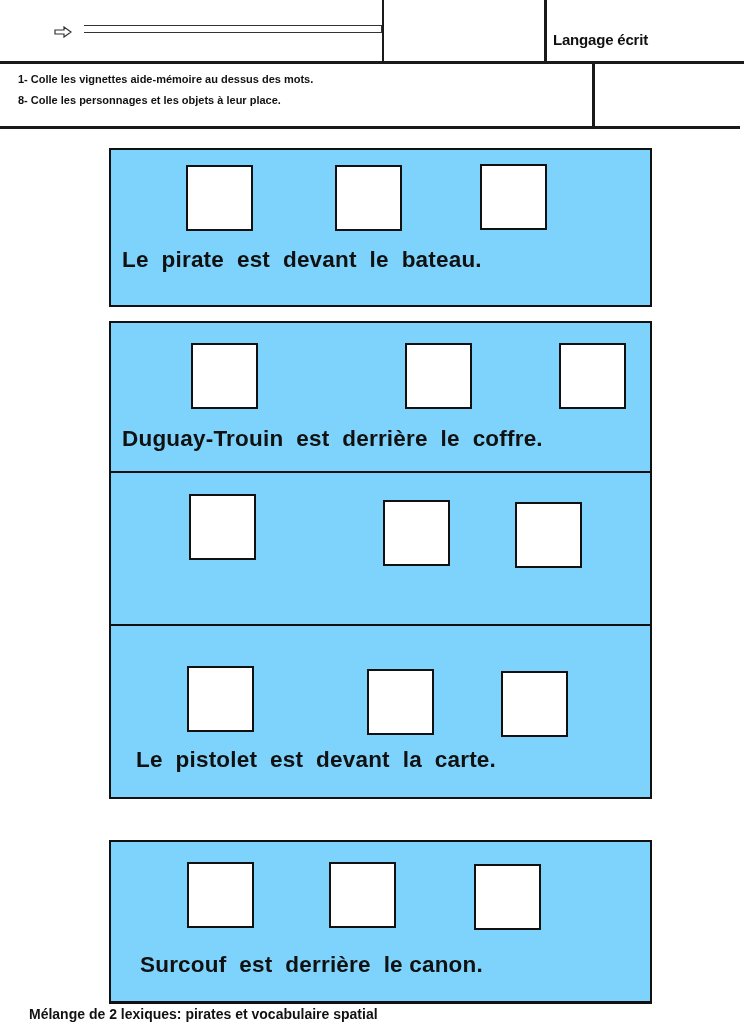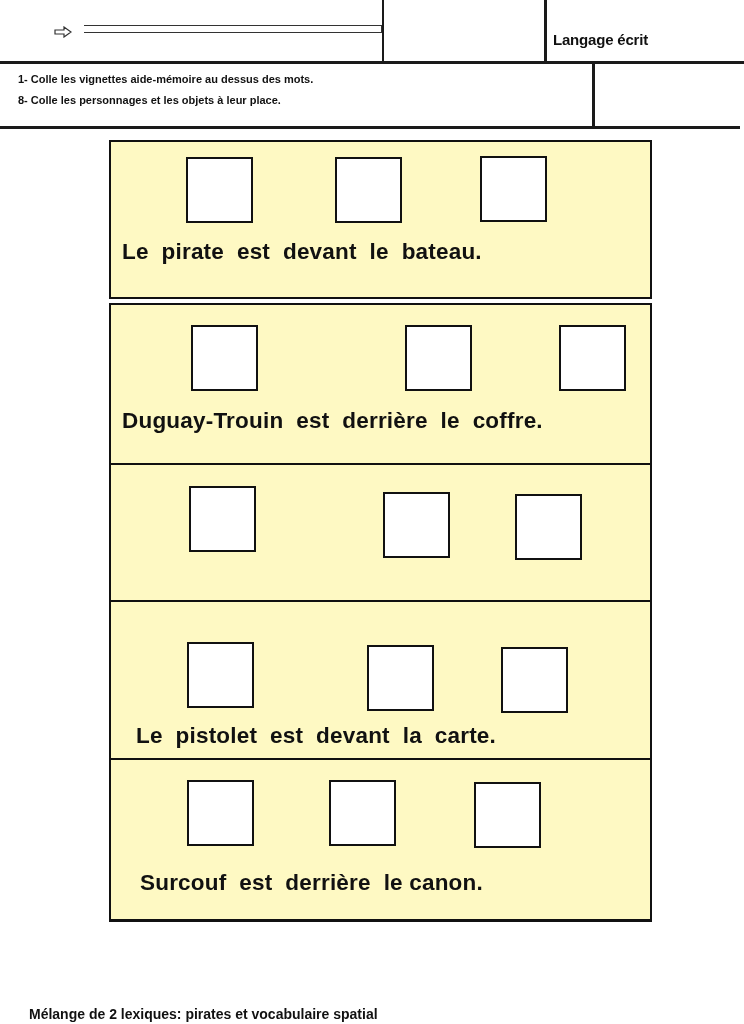--- a/index.html
+++ b/index.html
@@ -40,21 +40,22 @@
     }
     .instructions div { white-space: nowrap; }
 
     
     .panel {
       position: absolute;
       left: 109px;
       width: 543px;
       border: 2px solid #111;
       box-sizing: border-box;
-      background: #fef9c3;
+      background: #7dd3fc;
+      margin-top: 8px;
     }
     .slot {
       position: absolute;
       width: 67px; height: 66px;
       border: 2.5px solid #111;
       box-sizing: border-box;
       background: #fff;
     }
     .sentence {
       position: absolute;
@@ -96,40 +97,40 @@
   <div>8- Colle les personnages et les objets à leur place.</div>
 </div>
 
 <div class="panel" style="top:140px; height:159px;">
   <div class="slot" style="left:75px; top:15px;"></div>
   <div class="slot" style="left:224px; top:15px;"></div>
   <div class="slot" style="left:369px; top:14px;"></div>
   <div class="sentence" style="left:11px; top:97px;">Le  pirate  est  devant  le  bateau.</div>
 </div>
 
-<div class="panel" style="top:303px; height:192px;">
+<div class="panel" style="top:313px; height:192px;">
   <div class="slot" style="left:80px; top:20px;"></div>
   <div class="slot" style="left:294px; top:20px;"></div>
   <div class="slot" style="left:448px; top:20px;"></div>
   <div class="sentence" style="left:11px; top:103px;">Duguay-Trouin  est  derrière  le  coffre.</div>
 </div>
 
 <div class="panel" style="top:463px; height:156px;">
   <div class="slot" style="left:78px; top:21px;"></div>
   <div class="slot" style="left:272px; top:27px;"></div>
   <div class="slot" style="left:404px; top:29px;"></div>
 </div>
 
-<div class="panel" style="top:600px; height:175px;padding-left:36px;">
+<div class="panel" style="top:616px; height:175px;padding-left:36px;">
   <div class="slot" style="left:76px; top:40px;"></div>
   <div class="slot" style="left:256px; top:43px;"></div>
   <div class="slot" style="left:390px; top:45px;"></div>
   <div class="sentence" style="left:25px; top:121px;">Le  pistolet  est  devant  la  carte.</div>
 </div>
 
-<div class="panel" style="top:758px; height:164px; border-bottom-width:3px;">
+<div class="panel" style="top:832px; height:164px; border-bottom-width:3px;">
   <div class="slot" style="left:76px; top:20px;"></div>
   <div class="slot" style="left:218px; top:20px;"></div>
   <div class="slot" style="left:363px; top:22px;"></div>
   <div class="sentence" style="left:29px; top:110px;">Surcouf  est  derrière  le canon.</div>
 </div>
 
 <div class="footer-note">Mélange de 2 lexiques: pirates et vocabulaire spatial</div>
 
 </body></html>

